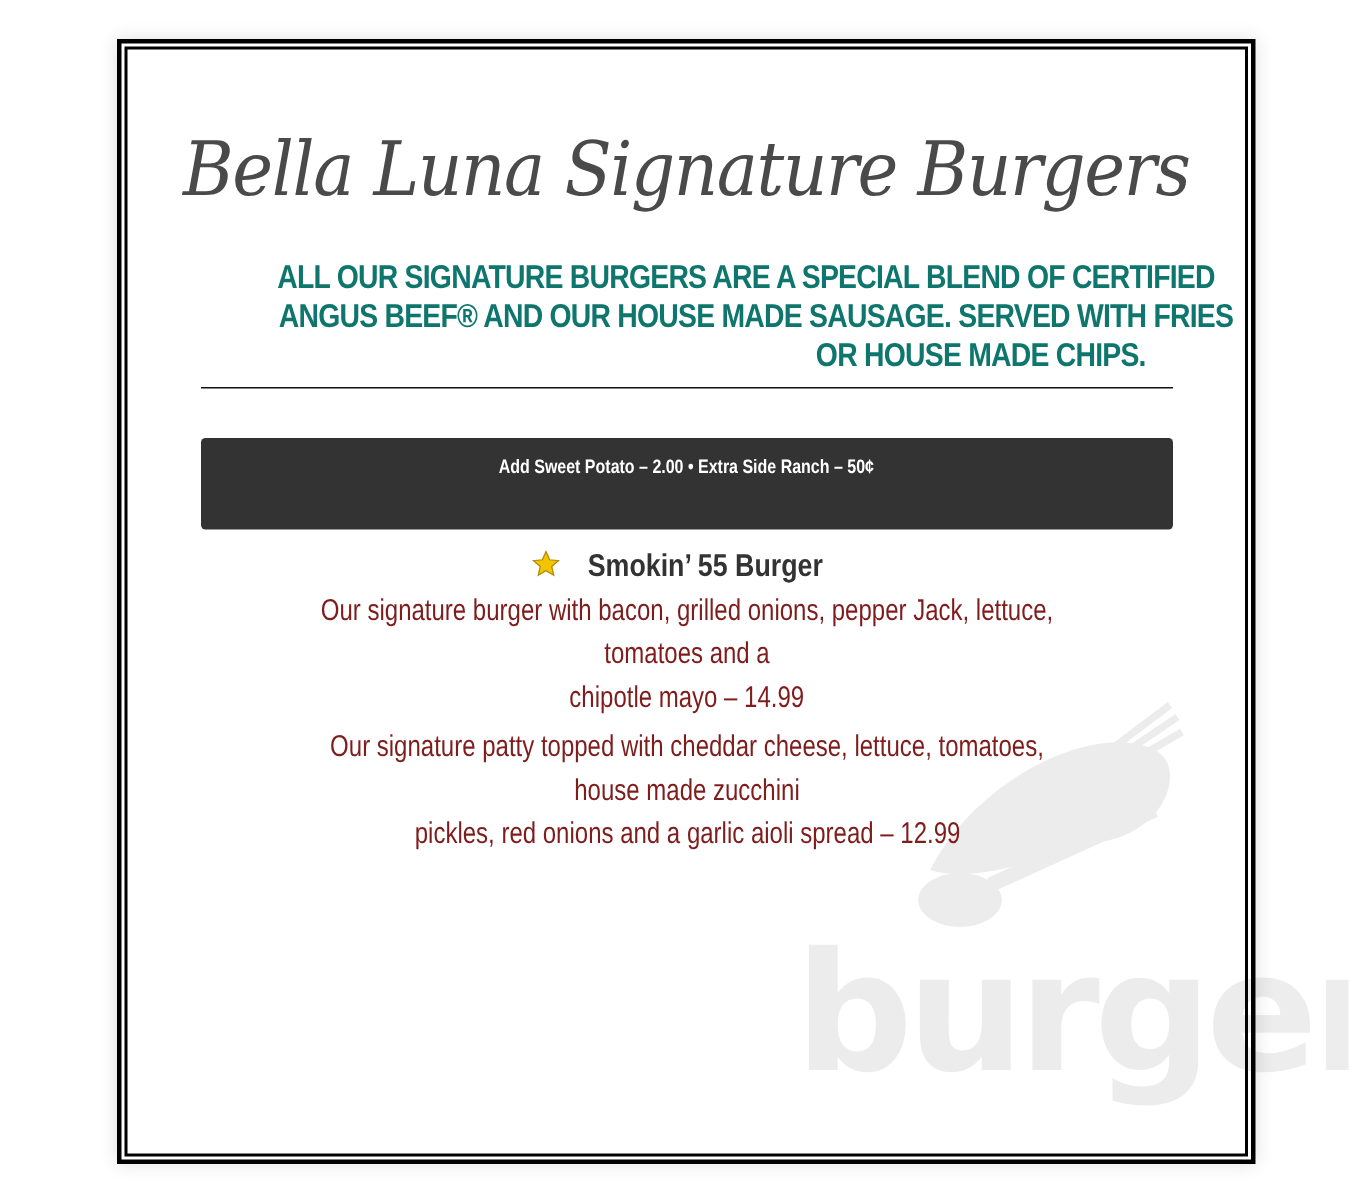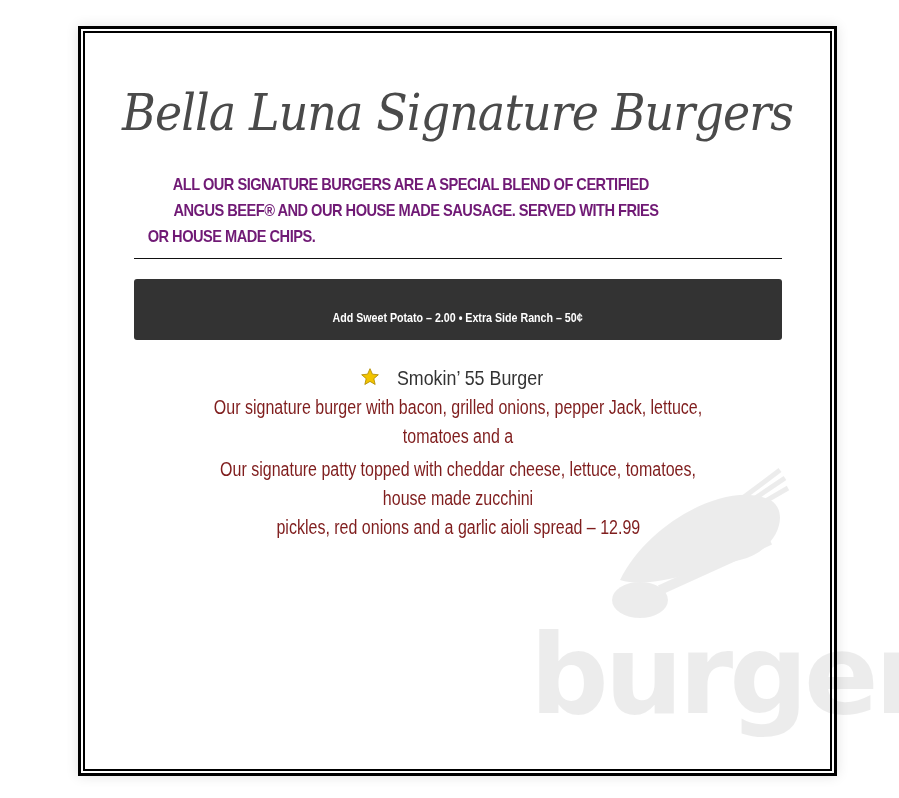--- a/index.html
+++ b/index.html
@@ -28,43 +28,43 @@
     font-family: "DejaVu Sans", sans-serif; font-weight: bold; font-size: 110px;
     color: #000; letter-spacing: -4px; line-height: 1;
   }
   .title {
     position: absolute; left: 80px; top: 84px; width: 755px; text-align: center;
     font-family: "DejaVu Serif", serif; font-style: italic; font-weight: normal;
     font-size: 50px; color: #4a4a4a; letter-spacing: -1px;
     transform: scaleX(0.92); transform-origin: center;
   }
   .subtitle {
-    position: absolute; left: 134px; top: 172px; width: 648px; text-align: left;
-    font-family: "Liberation Sans", sans-serif; font-weight: bold; font-size: 17px;
-    line-height: 26px; color: #701a75; text-transform: uppercase;
+    position: absolute; left: 134px; top: 172px; width: 648px; text-align: right;
+    font-family: "Liberation Sans", sans-serif; font-weight: bold; font-size: 22px;
+    line-height: 26px; color: #0f766e; text-transform: uppercase;
     letter-spacing: -0.6px;
   }
   .subtitle span { display: inline-block; transform: scaleX(0.86); transform-origin: center; white-space: nowrap; }
   .divider {
     position: absolute; left: 134px; top: 258px; width: 648px; height: 0;
     border-top: 1.5px solid #111;
   }
   .banner {
-    position: absolute; left: 134px; top: 279px; width: 648px; height: 61px;
+    position: absolute; left: 134px; top: 292px; width: 648px; height: 61px;
     background: #333333; border-radius: 3px; color: #ffffff; text-align: center;
-    box-sizing: border-box; padding-top: 28px;
+    box-sizing: border-box; padding-top: 8px;
     font-family: "Liberation Sans", sans-serif; font-weight: bold; font-size: 13px;
     line-height: 21px;
   }
   .banner div { white-space: nowrap; }
   .banner span { display: inline-block; transform: scaleX(0.82); transform-origin: center; }
   .items { position: absolute; left: 134px; top: 363px; width: 648px; text-align: center; color: #3a3a3a; }
   .item { margin-bottom: 4px; }
   .item-name {
-    font-family: "Liberation Sans", sans-serif; font-weight: normal; font-size: 21px;
+    font-family: "Liberation Sans", sans-serif; font-weight: bold; font-size: 21px;
     line-height: 30px; color: #333;
   }
   .item-name .nm { display: inline-block; transform: scaleX(0.85); transform-origin: center; }
   .item-desc {
     font-family: "Liberation Sans", sans-serif; font-size: 20px; line-height: 29px;
     color: #7f1d1d; padding: 0 6px;
   }
   .item-desc span { display: inline-block; transform: scaleX(0.80); transform-origin: center; }
   .star { display: inline-block; width: 20px; height: 20px; vertical-align: -2px; margin-right: 4px; }
 </style>
@@ -101,20 +101,21 @@
 
 <div class="items">
   <div class="item">
     <div class="item-name">
       <svg class="star" viewBox="0 0 24 24">
         <path d="M12 2 L14.9 8.6 L22 9.3 L16.6 14 L18.2 21 L12 17.3 L5.8 21 L7.4 14 L2 9.3 L9.1 8.6 Z" fill="#f2c400" stroke="#b08a00" stroke-width="1"></path>
       </svg><span class="nm">Smokin’ 55 Burger</span>
     </div>
     <div class="item-desc">
       <div><span>Our signature burger with bacon, grilled onions, pepper Jack, lettuce, tomatoes and a</span></div>
+      <div><span>chipotle mayo – 14.99</span></div>
     </div>
   </div>
 
 
 
   <div class="item">
     <div class="item-desc">
       <div><span>Our signature patty topped with cheddar cheese, lettuce, tomatoes, house made zucchini</span></div>
       <div><span>pickles, red onions and a garlic aioli spread – 12.99</span></div>
     </div>

